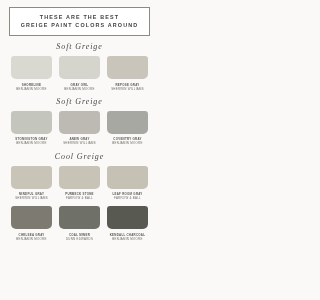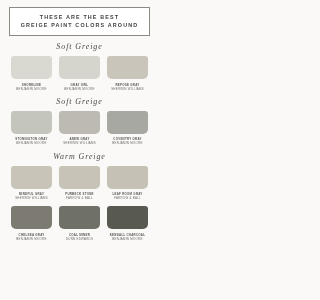--- a/index.html
+++ b/index.html
@@ -150,21 +150,21 @@
         <div class="swatch-chip" style="background-color: rgb(168, 168, 162);"></div>
         <div class="swatch-labels">
           <span class="swatch-name">COVENTRY GRAY</span>
           <span class="swatch-brand">BENJAMIN MOORE</span>
         </div>
       </div>
     </div>
   </div>
 
   <div class="section">
-    <div class="section-title">Warm Greige</div>
+    <div class="section-title">Cool Greige</div>
     <div class="swatch-row">
       <div class="swatch-cell">
         <div class="swatch-chip" style="background-color: rgb(200, 196, 184);"></div>
         <div class="swatch-labels">
           <span class="swatch-name">MINDFUL GRAY</span>
           <span class="swatch-brand">SHERWIN WILLIAMS</span>
         </div>
       </div>
       <div class="swatch-cell">
         <div class="swatch-chip" style="background-color: rgb(199, 195, 183);"></div>

